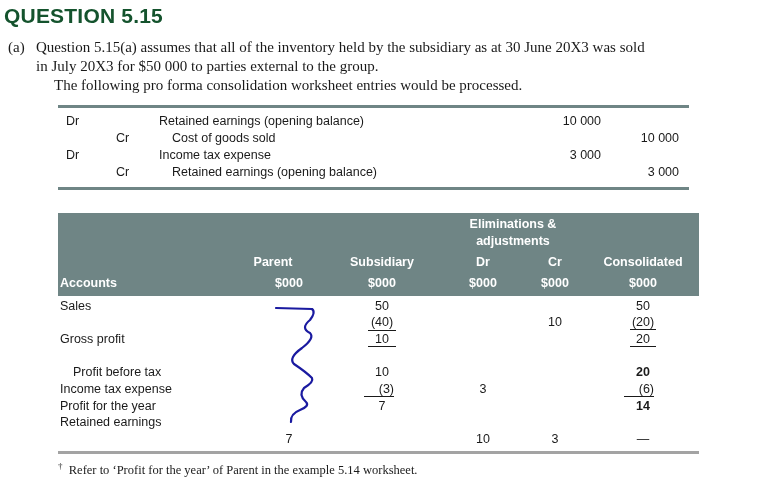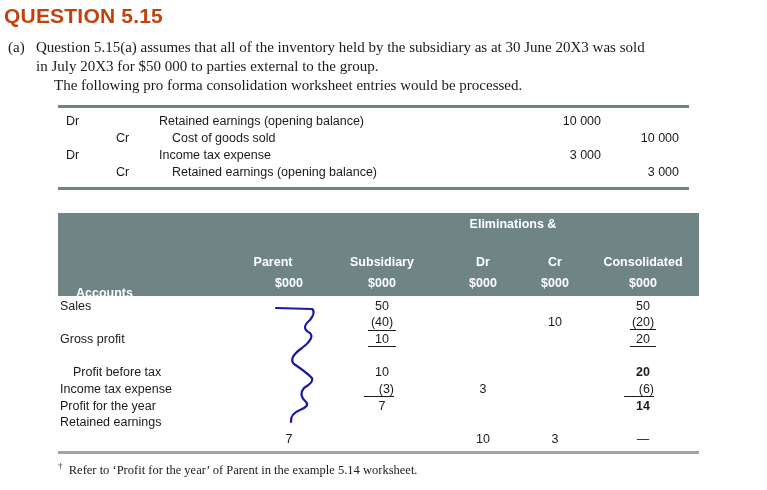--- a/index.html
+++ b/index.html
@@ -1,17 +1,17 @@
 <!DOCTYPE html>
 <html><head>
   <meta charset="utf-8">
   <style>
     html, body { margin:0; padding:0; background:#ffffff; }
     body { width:767px; height:490px; position:relative; overflow:hidden; color:#1a1a1a; }
-    .title { position:absolute; left:4px; top:4px; font-family:"Liberation Sans", sans-serif; font-weight:bold; font-size:21px; color:#c2410c; letter-spacing:0.2px; }
+    .title { position:absolute; left:4px; top:4px; font-family:"Liberation Sans", sans-serif; font-weight:bold; font-size:21px; color:#14532d; letter-spacing:0.2px; }
     .serif { font-family:"Liberation Serif", serif; font-size:15px; line-height:19px; }
     .p1 { position:absolute; left:8px; top:38px; width:755px; }
     .p1 .lbl { display:inline-block; width:28px; }
     .p2 { position:absolute; left:36px; top:57px; }
     .p3 { position:absolute; left:54px; top:76px; }
     .entries { position:absolute; left:58px; top:105px; width:631px; height:79px; border-top:3px solid #6f8585; border-bottom:3px solid #6f8585; font-family:"Liberation Sans", sans-serif; font-size:12.5px; }
     .entry { position:absolute; left:0; width:631px; height:17px; }
     .entry span { position:absolute; top:0; white-space:nowrap; }
     .num { text-align:right; }
     .ws { position:absolute; left:58px; top:213px; width:641px; font-family:"Liberation Sans", sans-serif; font-size:12.5px; }
@@ -55,28 +55,29 @@
   <div class="entry" style="top:57px;">
     <span style="left:58px;">Cr</span>
     <span style="left:114px;">Retained earnings (opening balance)</span>
     <span class="num" style="right:10px;">3 000</span>
   </div>
 </div>
 
 <div class="ws">
   <div class="ws-head">
     <span class="c" style="left:400px; width:110px; top:4px;">Eliminations &amp;</span>
+    <span class="c" style="left:400px; width:110px; top:21px;">adjustments</span>
 
     <span class="c" style="left:184px; width:62px; top:42px;">Parent</span>
     <span class="c" style="left:282px; width:84px; top:42px;">Subsidiary</span>
     <span class="c" style="left:400px; width:50px; top:42px;">Dr</span>
     <span class="c" style="left:472px; width:50px; top:42px;">Cr</span>
     <span class="c" style="left:535px; width:100px; top:42px;">Consolidated</span>
 
-    <span style="left:18px; top:63px;margin-top:10px;">Accounts</span>
+    <span style="left:2px; top:63px;">Accounts</span>
     <span class="c" style="left:200px; width:62px; top:63px;">$000</span>
     <span class="c" style="left:282px; width:84px; top:63px;">$000</span>
     <span class="c" style="left:400px; width:50px; top:63px;">$000</span>
     <span class="c" style="left:472px; width:50px; top:63px;">$000</span>
     <span class="c" style="left:535px; width:100px; top:63px;">$000</span>
   </div>
 
   <div class="ws-body">
 
     <span style="left:2px; top:3px;">Sales</span>

